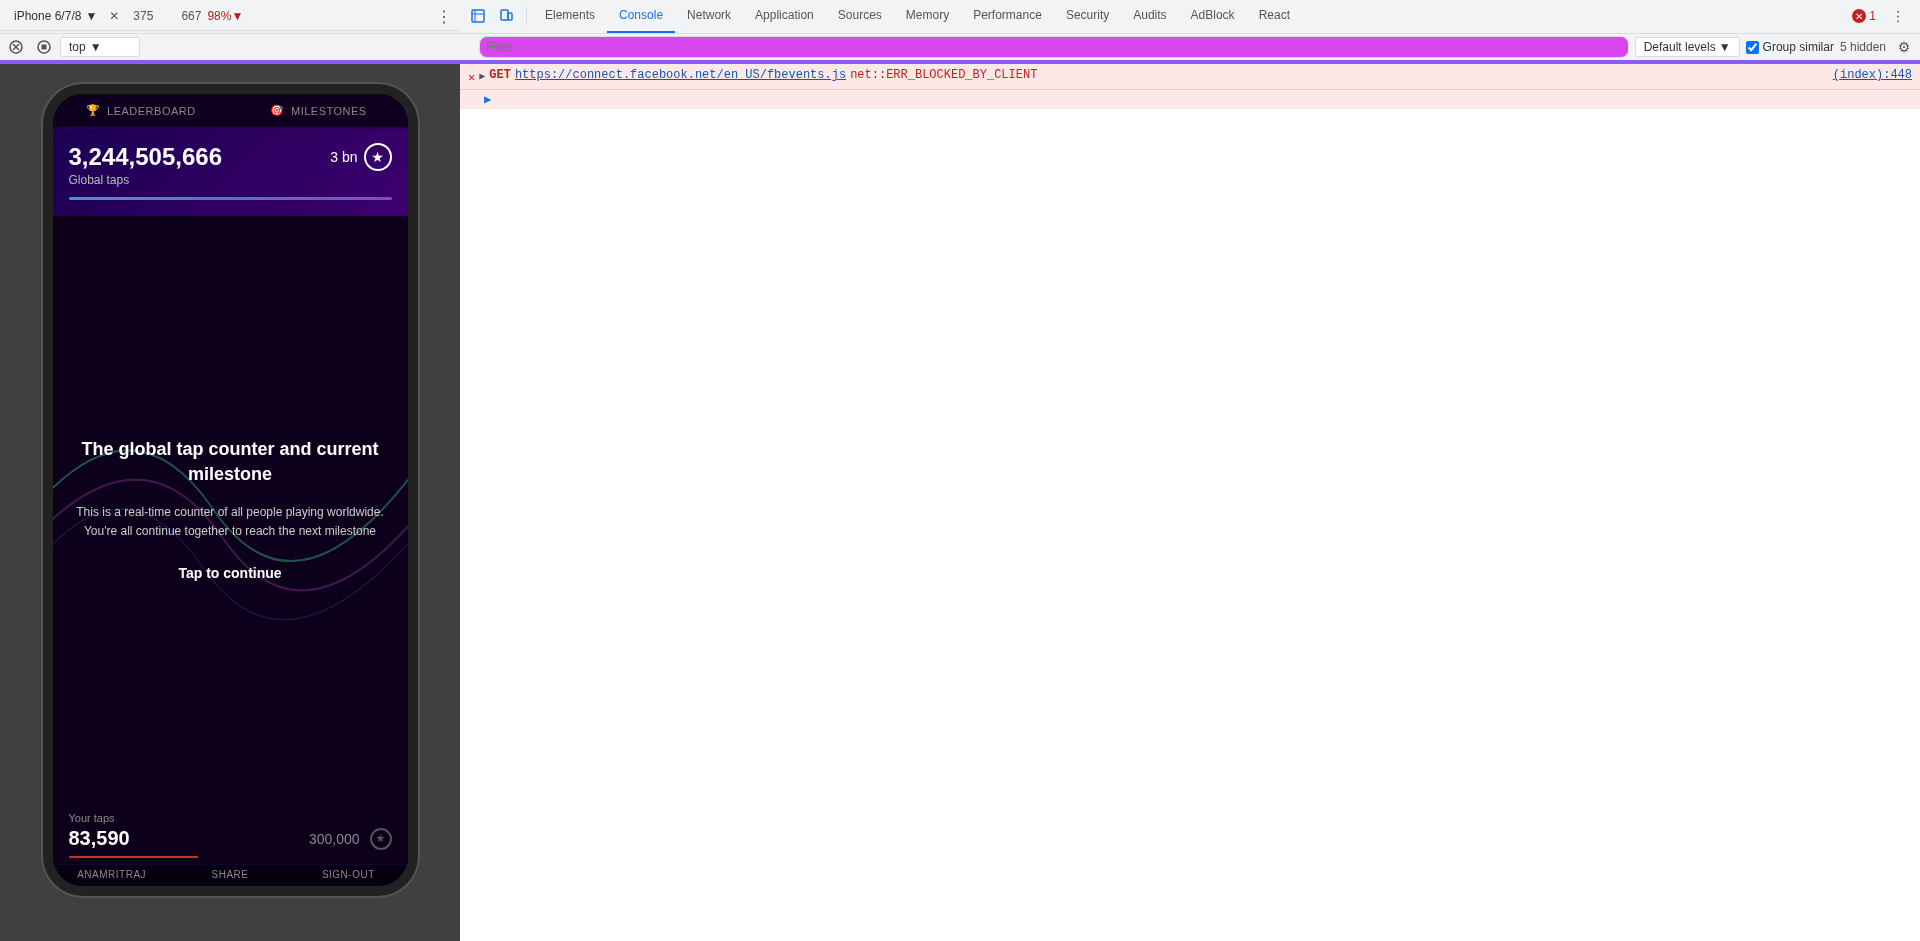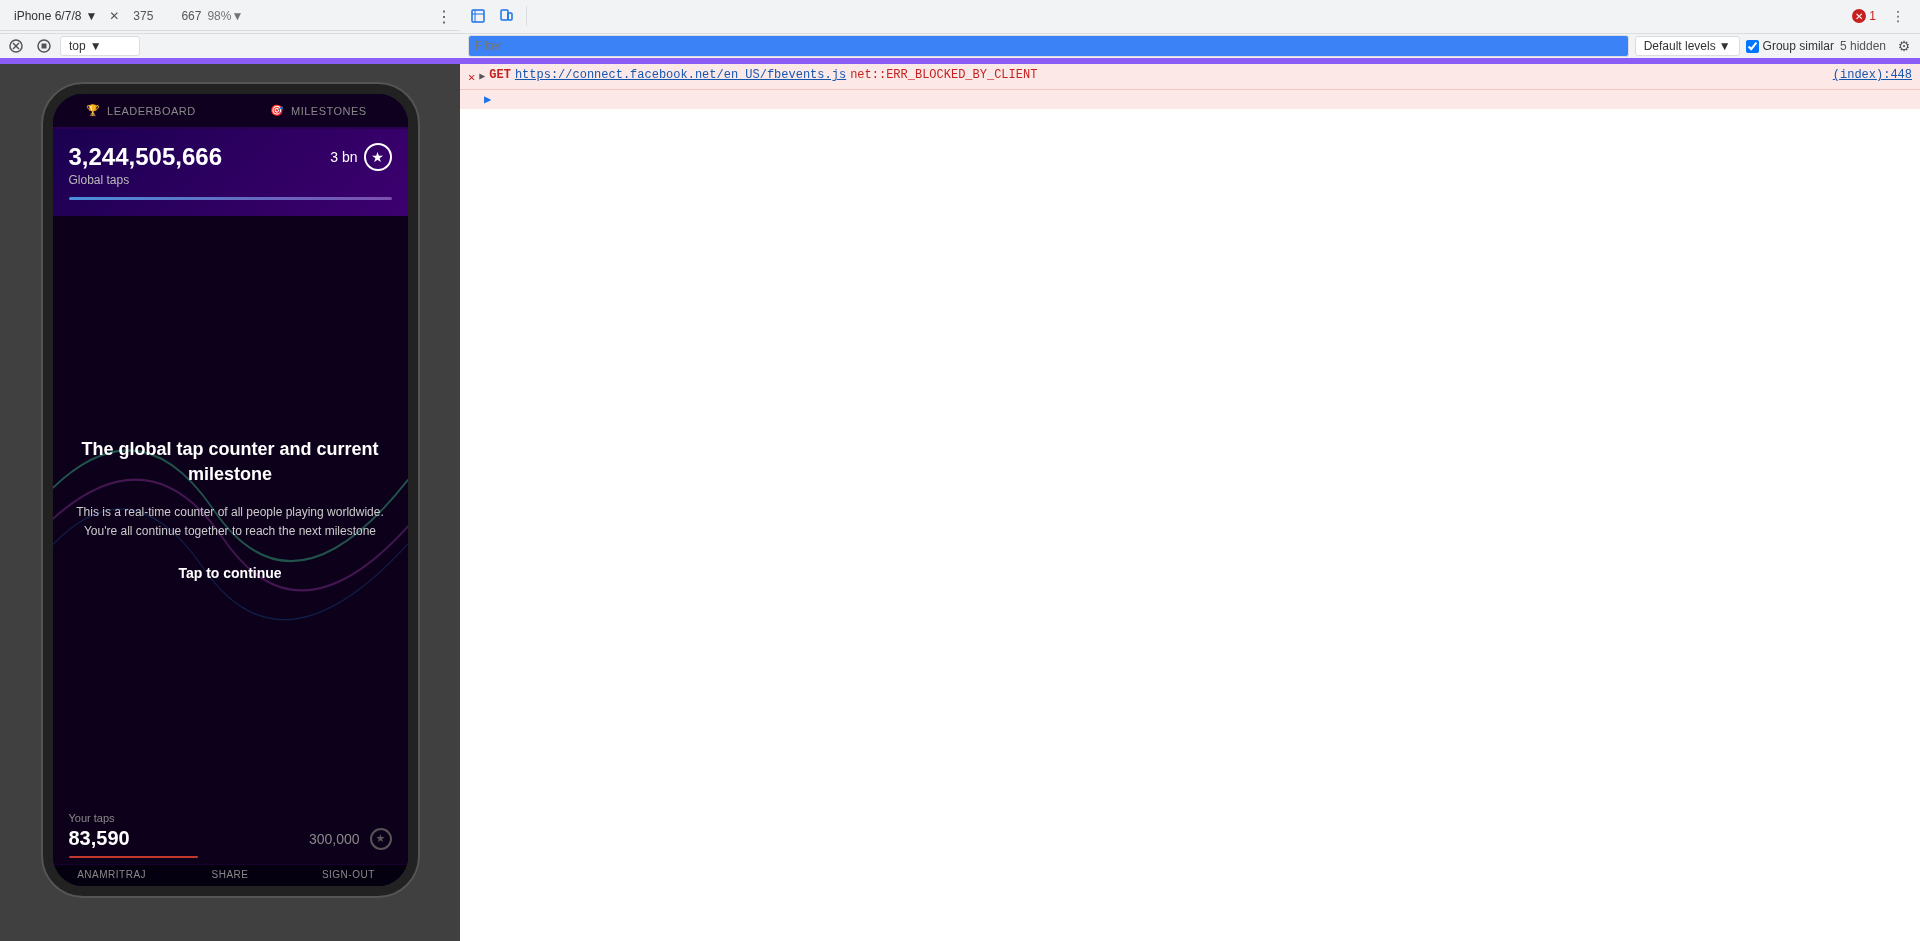--- a/index.html
+++ b/index.html
@@ -4,46 +4,46 @@
   <style>
     * { margin: 0; padding: 0; box-sizing: border-box; }
     body { font-family: -apple-system, BlinkMacSystemFont, 'Segoe UI', Arial, sans-serif; background: #f0f0f0; width: 1920px; height: 941px; overflow: hidden; display: flex; flex-direction: column; }
 
     
     .devtools-top { display: flex; align-items: center; background: #f1f3f4; border-bottom: 1px solid #dadce0; height: 34px; }
 
     .simulator-bar { display: flex; align-items: center; background: #f1f3f4; border-bottom: 1px solid #dadce0; padding: 0 8px; gap: 6px; width: 460px; height: 28px; flex-shrink: 0; font-size: 12px; color: #333; }
     .sim-device-btn { display: flex; align-items: center; gap: 4px; padding: 2px 6px; border-radius: 3px; cursor: pointer; font-size: 12px; }
     .sim-dims { color: #555; margin-left: 8px; }
-    .sim-zoom { display: flex; align-items: center; color: #737373; }
+    .sim-zoom { display: flex; align-items: center; color: #b91c1c; }
     .sim-more { margin-left: auto; cursor: pointer; color: #555; font-size: 16px; }
     .sim-sep { width: 1px; height: 20px; background: #dadce0; margin: 0 6px; }
 
     .devtools-tabs-bar { display: flex; align-items: center; background: #f1f3f4; border-bottom: 1px solid #dadce0; height: 34px; flex: 1; padding: 0 4px; }
 
     .devtools-icon-btn { width: 28px; height: 28px; display: flex; align-items: center; justify-content: center; cursor: pointer; border-radius: 3px; color: #555; font-size: 14px; }
 
     .tab-list { display: flex; align-items: stretch; height: 34px; }
     .tab-item { display: flex; align-items: center; padding: 0 12px; font-size: 12px; color: #555; cursor: pointer; border-bottom: 2px solid transparent; white-space: nowrap; }
     .tab-item.active { color: #1a73e8; border-bottom: 2px solid #1a73e8; }
 
     .devtools-right-icons { margin-left: auto; display: flex; align-items: center; gap: 2px; padding-right: 4px; }
     .error-badge { display: flex; align-items: center; gap: 3px; font-size: 12px; color: #c5221f; padding: 2px 6px; }
     .error-icon { width: 14px; height: 14px; border-radius: 50%; background: #c5221f; color: white; font-size: 10px; display: flex; align-items: center; justify-content: center; }
 
     
-    .console-toolbar { display: flex; align-items: center; background: #f1f3f4; border-bottom: 6px solid #8b5cf6; height: 30px; padding: 0 4px; gap: 4px; }
+    .console-toolbar { display: flex; align-items: center; background: #f1f3f4; border-bottom: 4px solid #8b5cf6; height: 30px; padding: 0 4px; gap: 15px; }
     .console-left { display: flex; align-items: center; gap: 4px; width: 460px; flex-shrink: 0; }
     .console-right { display: flex; align-items: center; gap: 6px; flex: 1; }
 
     .icon-btn-sm { width: 24px; height: 24px; display: flex; align-items: center; justify-content: center; cursor: pointer; border-radius: 3px; color: #555; font-size: 13px; }
 
     .context-selector { display: flex; align-items: center; gap: 4px; padding: 2px 8px; background: white; border: 1px solid #dadce0; border-radius: 3px; font-size: 12px; cursor: pointer; color: #333; min-width: 80px; }
 
-    .filter-input { flex: 1; height: 22px; border: 1px solid #dadce0; border-radius: 3px; padding: 0 6px; font-size: 12px; color: #333; background: #3b82f6; }
+    .filter-input { flex: 1; height: 22px; border: 1px solid #dadce0; border-radius: 8px; padding: 0 6px; font-size: 12px; color: #333; background: #d946ef; }
 
     .log-level-btn { display: flex; align-items: flex-end; gap: 3px; padding: 2px 8px; background: white; border: 1px solid #dadce0; border-radius: 3px; font-size: 12px; cursor: pointer; color: #333; }
 
     .checkbox-label { display: flex; align-items: center; gap: 4px; font-size: 12px; color: #333; cursor: pointer; }
     .checkbox-label input { margin: 0; }
 
     .hidden-count { font-size: 12px; color: #555; margin-left: auto; }
     .settings-gear { width: 24px; height: 24px; display: flex; align-items: center; justify-content: center; cursor: pointer; color: #555; font-size: 14px; }
 
     
@@ -146,20 +146,33 @@
     </div>
     <div class="devtools-icon-btn" style="color:#1a73e8;">
       <svg width="14" height="14" viewBox="0 0 14 14" fill="#1a73e8">
           <rect x="2" y="1" width="7" height="10" rx="1" stroke="#1a73e8" stroke-width="1.5" fill="none"></rect>
           <rect x="9" y="4" width="4" height="7" rx="1" stroke="#1a73e8" stroke-width="1.5" fill="none"></rect>
         </svg>
     </div>
 
     <div class="sim-sep"></div>
 
+    <div class="tab-list">
+      <div class="tab-item">Elements</div>
+      <div class="tab-item active">Console</div>
+      <div class="tab-item">Network</div>
+      <div class="tab-item">Application</div>
+      <div class="tab-item">Sources</div>
+      <div class="tab-item">Memory</div>
+      <div class="tab-item">Performance</div>
+      <div class="tab-item">Security</div>
+      <div class="tab-item">Audits</div>
+      <div class="tab-item">AdBlock</div>
+      <div class="tab-item">React</div>
+    </div>
 
     <div class="devtools-right-icons">
       <div class="error-badge">
         <div class="error-icon">
           <span>✕</span>
         </div>
         <span>1</span>
       </div>
       <div class="devtools-icon-btn">
         <span>⋮</span>

